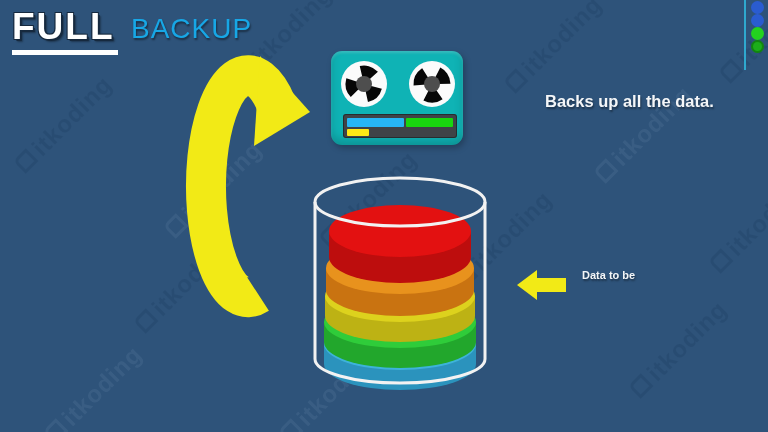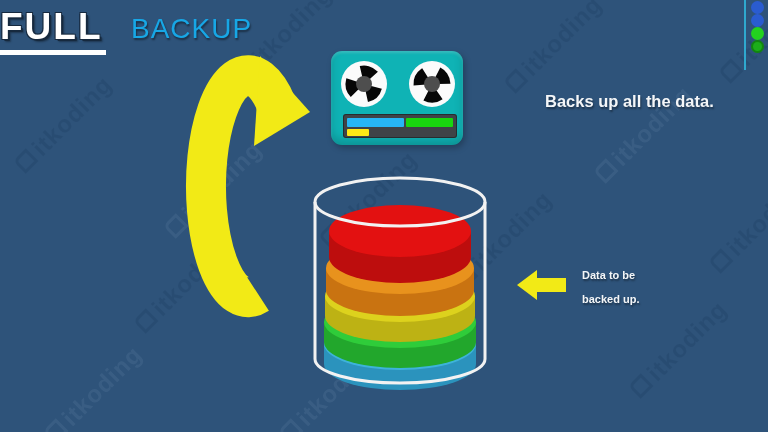--- a/index.html
+++ b/index.html
@@ -4,21 +4,21 @@
 <style>
   html,body{margin:0;padding:0;}
   body{
     width:768px;height:432px;position:relative;overflow:hidden;
     background:var(--bg,#2e537a);
     font-family:"Liberation Sans", sans-serif;
   }
   .abs{position:absolute;}
   
   .title-main{
-    left:0;top:6px;
+    left:12px;top:6px;
     font-size:37px;font-weight:bold;letter-spacing:2px;color:#fff;
     display:inline-block;border-bottom:5px solid #fff;padding:0 3px 2px 0;
     text-shadow:2px 2px 0 #16293e,-1px -1px 0 #16293e,1px -1px 0 #16293e,-1px 1px 0 #16293e,3px 3px 2px rgba(0,0,0,.35);
   }
   .title-accent{
     left:131px;top:13px;
     font-size:28px;font-weight:normal;letter-spacing:1px;color:var(--accent,#17a7e6);
     text-shadow:1px 2px 2px rgba(0,0,0,.45);
   }
   
@@ -128,14 +128,13 @@
   <path d="M7 30 L7 187 A85 24 0 0 0 177 187 L177 30" fill="none" style="stroke:var(--cylinder-outline)" stroke-width="3"></path>
 </svg>
 
 <div class="abs caption caption-backup">Backs up all the data.</div>
 
 <svg class="abs" style="left:515px;top:268px;" width="54" height="36" viewBox="0 0 54 36">
   <polygon points="2,17 22,2 22,10 51,10 51,24 22,24 22,32" style="fill:var(--arrow)"></polygon>
 </svg>
 <div class="abs caption caption-data">
   <div>Data to be</div>
-  <div>backed up.</div>
 </div>
 
 </body></html>

